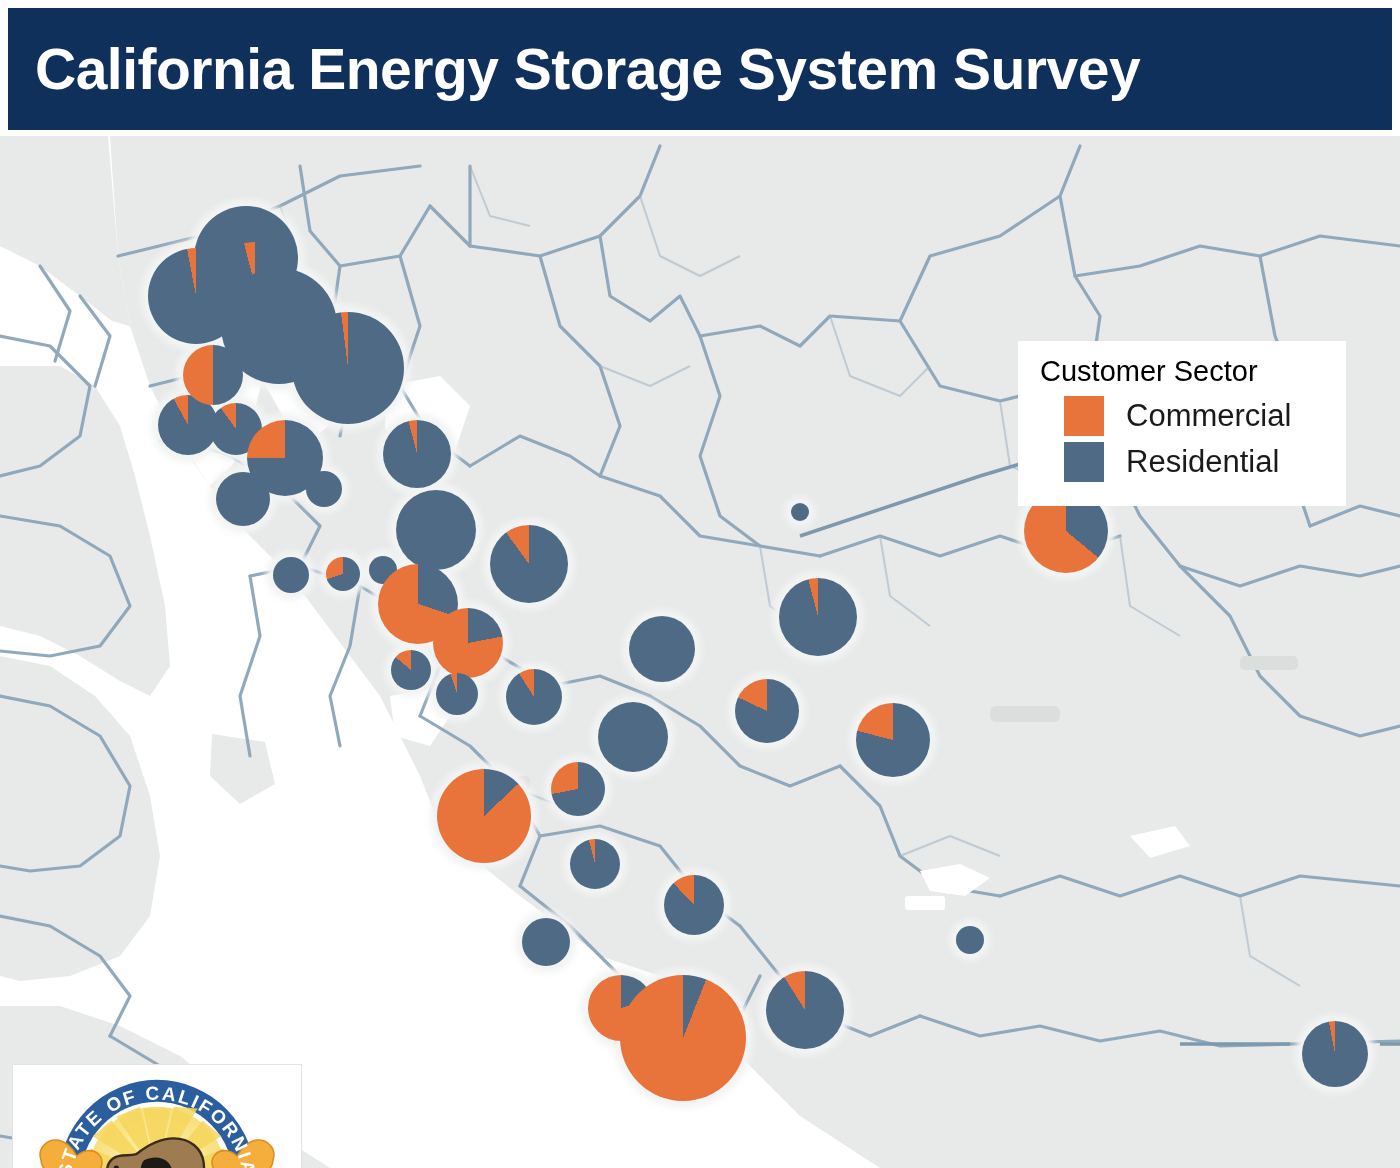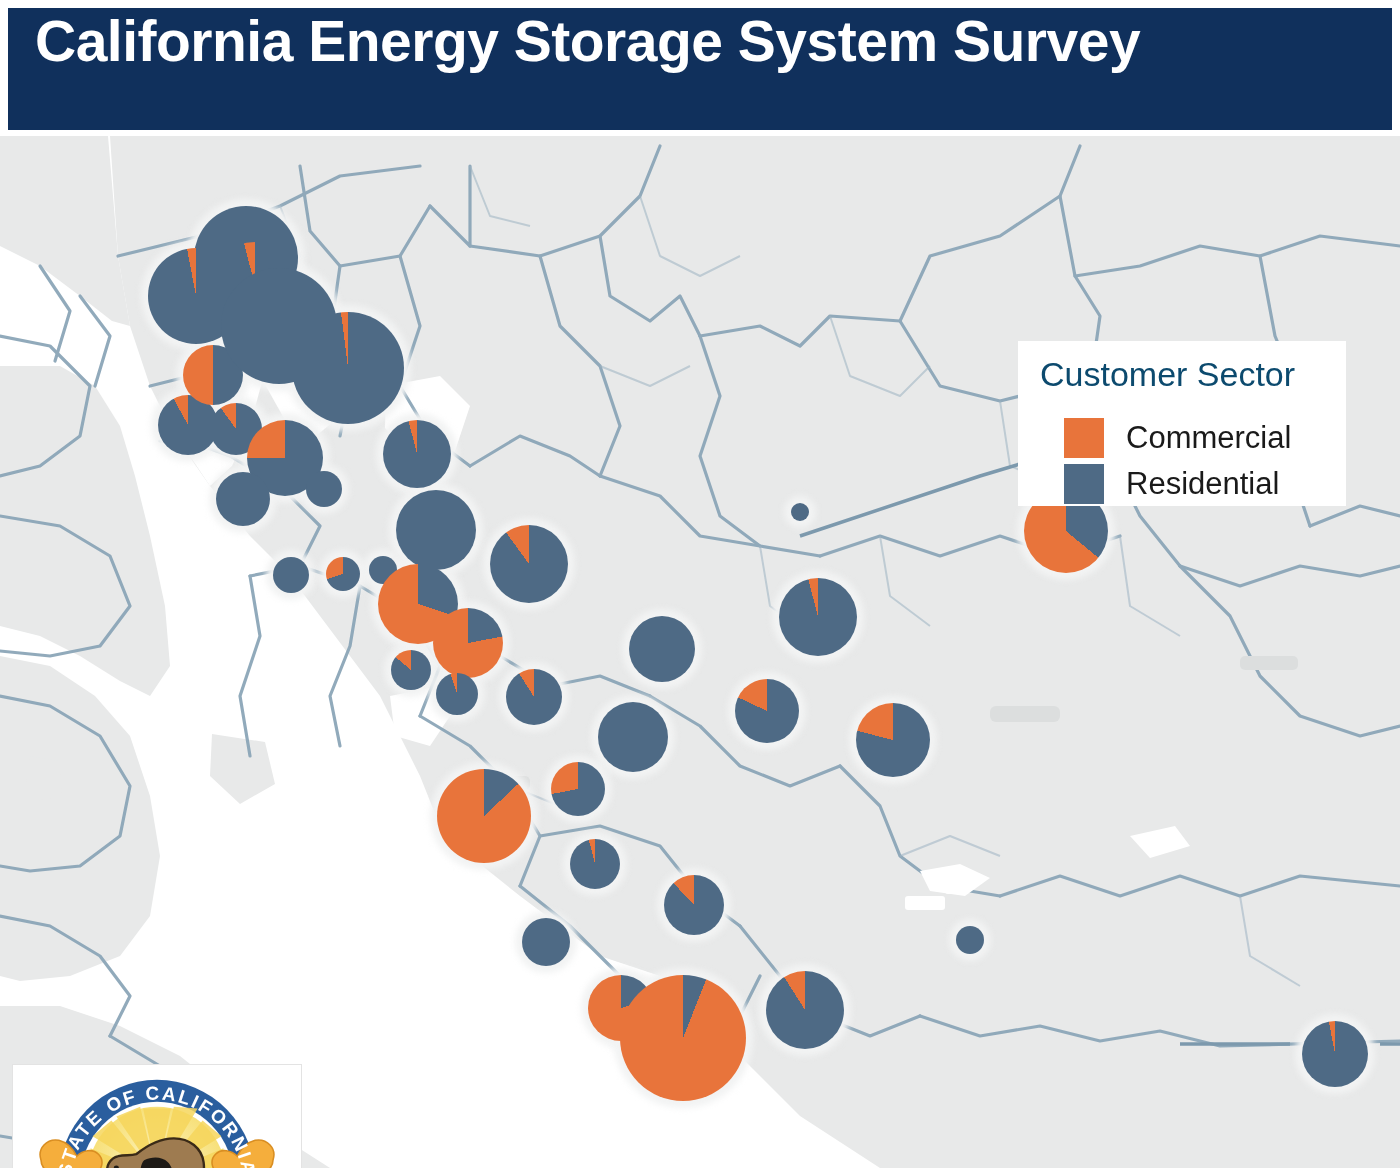--- a/index.html
+++ b/index.html
@@ -2,21 +2,21 @@
 <html><head>
 <meta charset="utf-8">
 <style>
   html,body{margin:0;padding:0;background:#ffffff;}
   body{width:1400px;height:1168px;font-family:"Liberation Sans",sans-serif;overflow:hidden;}
   #root{position:relative;width:1400px;height:1168px;background:#ffffff;}
 
   
   #header{
     position:absolute;left:8px;top:8px;width:1384px;height:122px;
-    background:#10305c;display:flex;align-items:flex-start;
+    background:#10305c;display:flex;align-items:center;
   }
   #header-title{
     color:#ffffff;font-size:57px;font-weight:700;letter-spacing:-0.5px;
     margin-left:27px;white-space:nowrap;
     font-family:"Liberation Sans",sans-serif;
   }
 
   
   #map{
     position:absolute;left:0;top:136px;width:1400px;height:1032px;
@@ -28,22 +28,22 @@
   #pies{position:absolute;left:0;top:0;width:1400px;height:1032px;}
   .pie{position:absolute;border-radius:50%;}
   .pie-halo{position:absolute;border-radius:50%;background:#f2f3f3;filter:blur(3px);}
 
   
   #legend{
     position:absolute;left:1018px;top:205px;width:328px;height:165px;
     background:#ffffff;box-sizing:border-box;padding:14px 18px 10px 22px;
   }
   #legend-title{
-    font-size:34px;color:#0c4a6e;font-family:"Liberation Sans",sans-serif;
-    margin:0 0 24px 0;white-space:nowrap;
+    font-size:29px;color:#000000;font-family:"Liberation Sans",sans-serif;
+    margin:0 0 8px 0;white-space:nowrap;
   }
   .legend-row{display:flex;align-items:center;margin:6px 0 6px 24px;}
   .legend-swatch{width:40px;height:40px;flex:none;}
   .legend-label{
     font-size:31px;color:#1a1a1a;margin-left:22px;white-space:nowrap;
     font-family:"Liberation Sans",sans-serif;
   }
 
   
   #logo{

